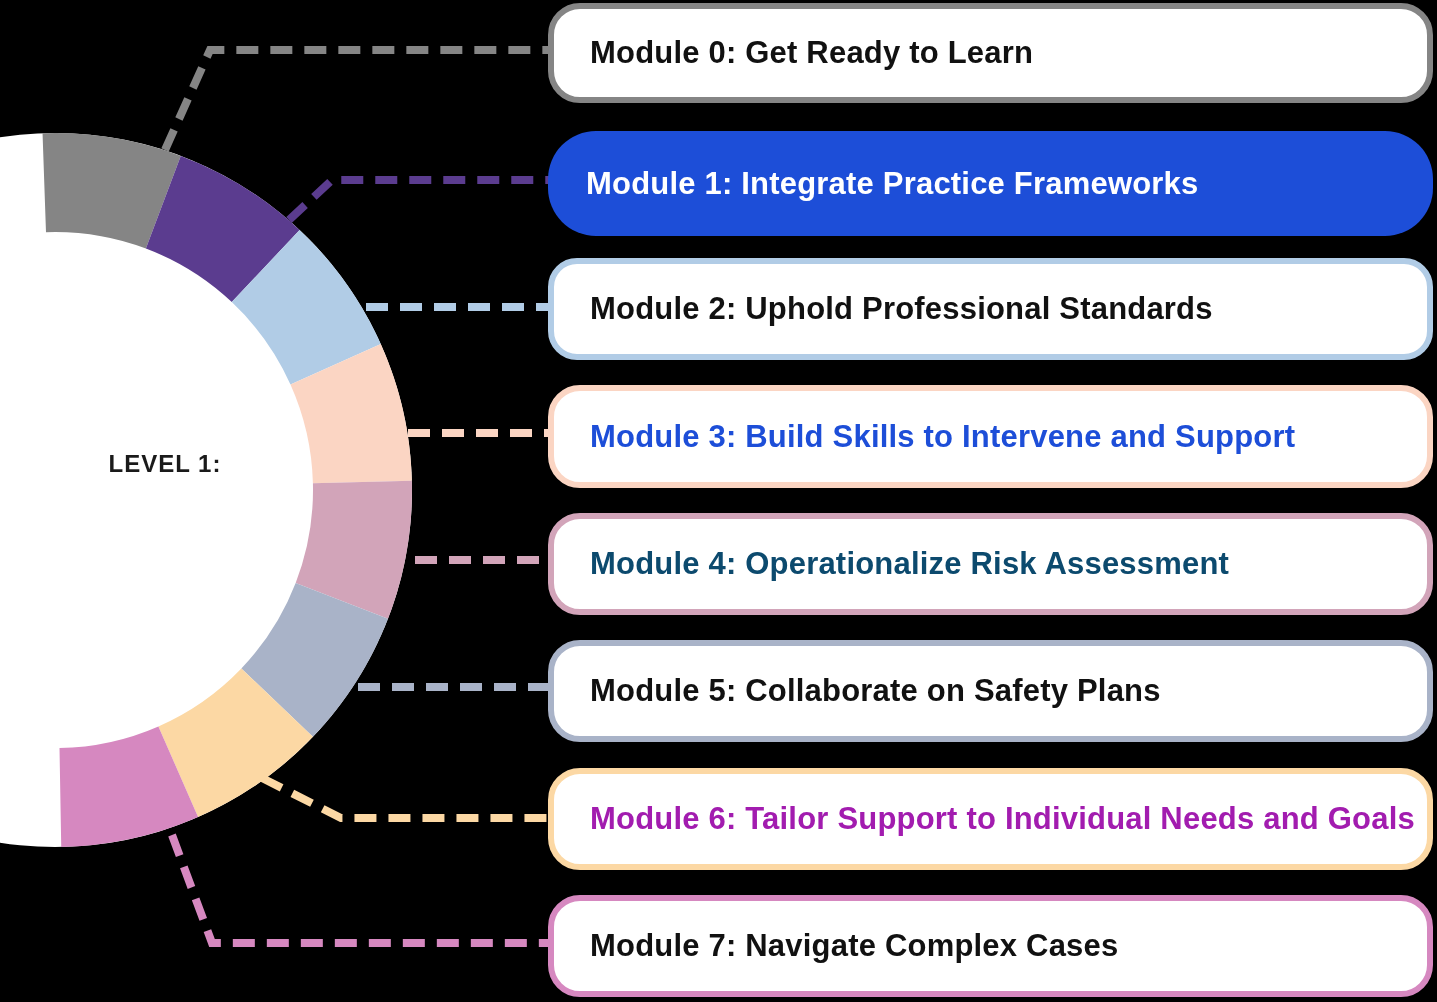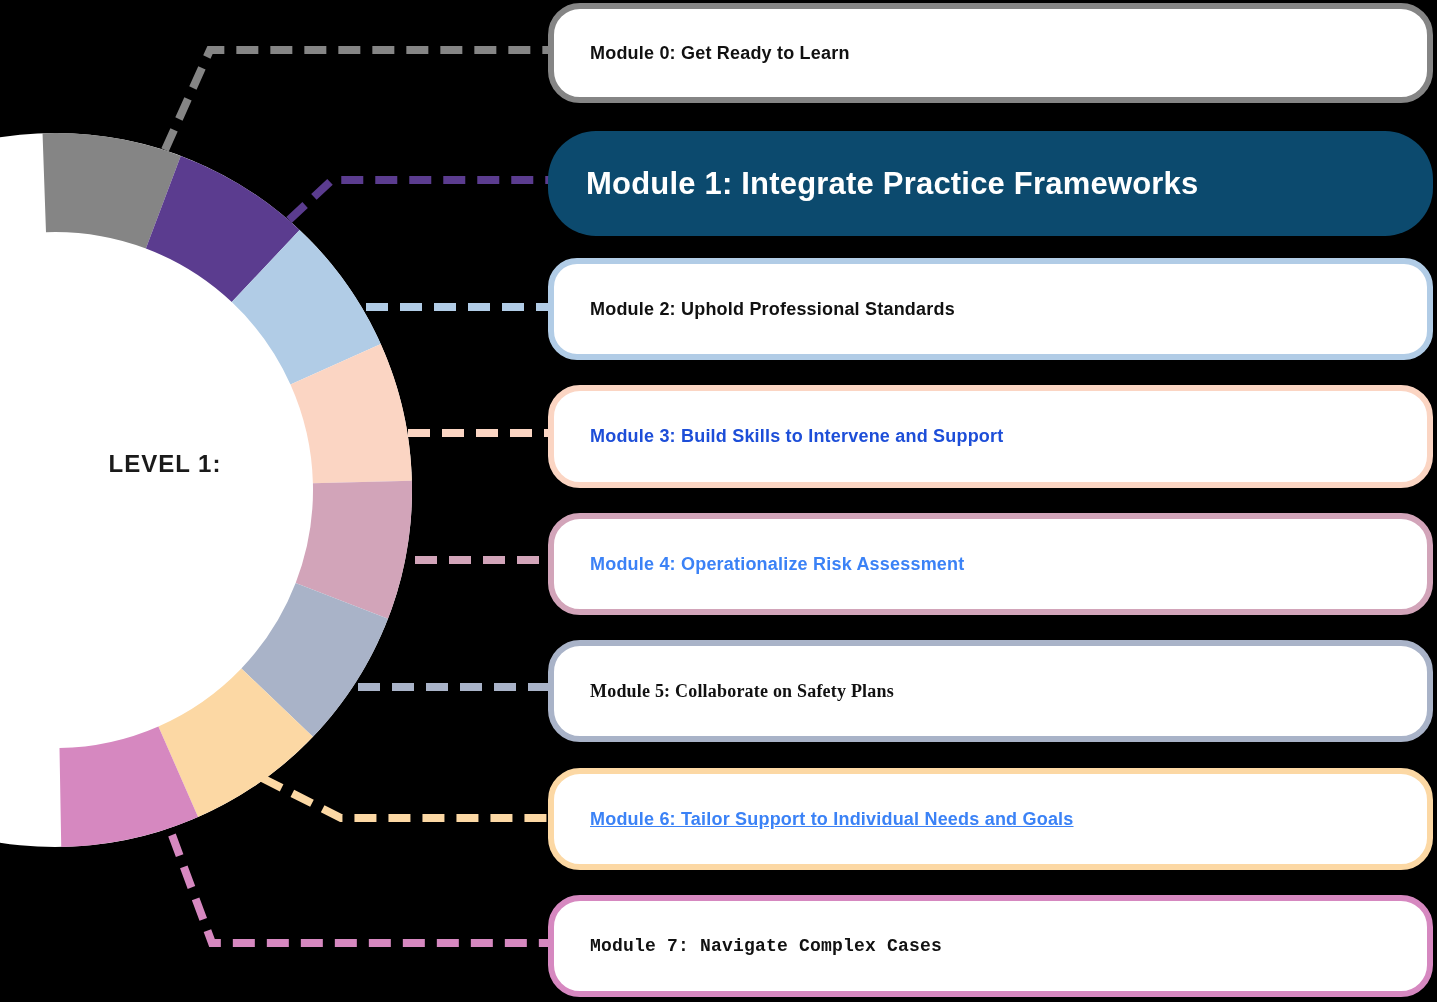--- a/index.html
+++ b/index.html
@@ -36,40 +36,40 @@
     box-sizing: border-box;
     background: #ffffff;
     border: 6px solid #888888;
     border-radius: 32px;
     display: flex;
     align-items: center;
     padding-left: 36px;
   }
   .card .card-label {
     font-weight: bold;
-    font-size: 18px;
+    font-size: 31px;
     color: #111111;
     letter-spacing: 0.2px;
     white-space: nowrap;
   }
   .card.filled {
     border: none;
     border-radius: 48px;
     padding-left: 38px;
   }
   .card.filled .card-label {
     font-size: 31px;
     color: #ffffff;
   }
   .m0 { top: 3px;   height: 100px; }
   .m1 { top: 131px; height: 105px; }
   .m2 { top: 258px; height: 102px; border-radius: 29px; }
   .m3 { top: 385px; height: 103px; }
   .m4 { top: 513px; height: 102px; }
-  .m5 { top: 640px; height: 102px; font-family: Liberation Serif, serif; }
+  .m5 { top: 640px; height: 102px; }
   .m6 { top: 768px; height: 102px; }
   .m7 { top: 895px; height: 102px; }
 </style>
 </head>
 <body>
 
 <div id="canvas">
 
   <svg id="ring-svg" viewBox="0 0 1437 1002" xmlns="http://www.w3.org/2000/svg">
       <circle cx="55" cy="490" r="357" fill="#ffffff"></circle>
@@ -91,35 +91,35 @@
       <polyline points="172,835 212,943 550,943" fill="none" stroke="#d688c0" stroke-width="8" stroke-dasharray="22 12"></polyline>
     </svg>
 
   <div class="center-label">
     <div>LEVEL 1:</div>
   </div>
 
   <div class="card m0" style="border-color: rgb(133, 133, 133);">
     <span class="card-label" style="color: rgb(17, 17, 17);">Module 0: Get Ready to Learn</span>
   </div>
-  <div class="card m1 filled" style="background: #0c4a6e;">
+  <div class="card m1 filled" style="background: #1d4ed8;">
     <span class="card-label" style="color: rgb(255, 255, 255);">Module 1: Integrate Practice Frameworks</span>
   </div>
   <div class="card m2" style="border-color: rgb(177, 204, 230);">
     <span class="card-label" style="color: rgb(17, 17, 17);">Module 2: Uphold Professional Standards</span>
   </div>
   <div class="card m3" style="border-color: rgb(251, 213, 195);">
     <span class="card-label" style="color: #1d4ed8;">Module 3: Build Skills to Intervene and Support</span>
   </div>
   <div class="card m4" style="border-color: rgb(210, 164, 185);">
-    <span class="card-label" style="color: #3b82f6;">Module 4: Operationalize Risk Assessment</span>
+    <span class="card-label" style="color: #0c4a6e;">Module 4: Operationalize Risk Assessment</span>
   </div>
   <div class="card m5" style="border-color: rgb(169, 179, 200);">
     <span class="card-label" style="color: rgb(17, 17, 17);">Module 5: Collaborate on Safety Plans</span>
   </div>
   <div class="card m6" style="border-color: rgb(252, 216, 164);">
-    <span class="card-label" style="color: #3b82f6; text-decoration: underline;">Module 6: Tailor Support to Individual Needs and Goals</span>
+    <span class="card-label" style="color: #a21caf;">Module 6: Tailor Support to Individual Needs and Goals</span>
   </div>
   <div class="card m7" style="border-color: rgb(214, 136, 192);">
-    <span class="card-label" style="color: rgb(17, 17, 17); font-family: Liberation Mono, monospace;">Module 7: Navigate Complex Cases</span>
+    <span class="card-label" style="color: rgb(17, 17, 17);">Module 7: Navigate Complex Cases</span>
   </div>
 
 </div>
 
 </body></html>

